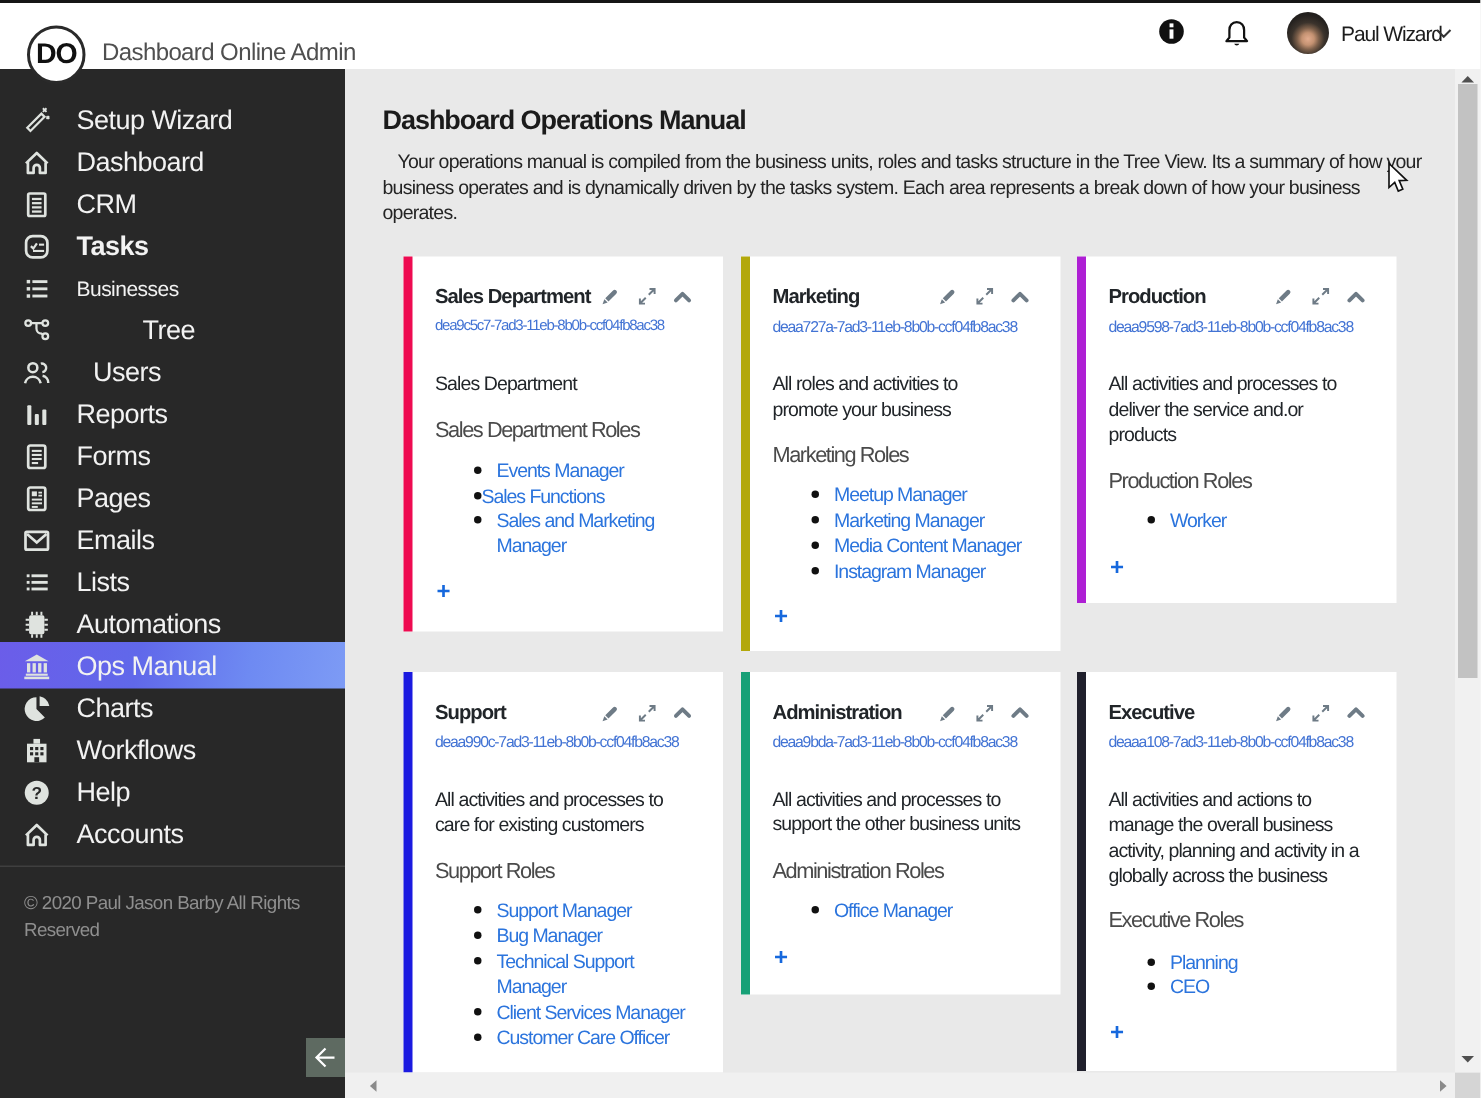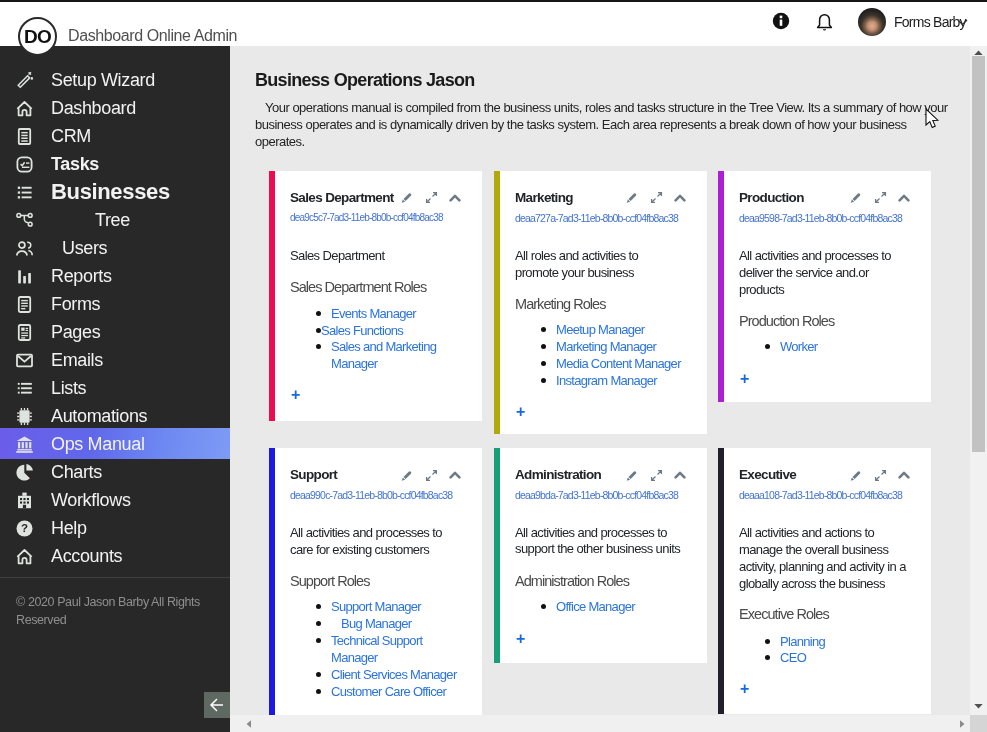--- a/index.html
+++ b/index.html
@@ -19,21 +19,21 @@
 <svg class="abs" style="left:772px;top:12px;" width="18" height="18" viewBox="0 0 18 18">
     <circle cx="9" cy="9" r="8.2" fill="#111"></circle>
     <rect x="7.7" y="7.6" width="2.6" height="6.2" fill="#fff"></rect>
     <rect x="7.7" y="3.6" width="2.6" height="2.6" fill="#fff"></rect>
   </svg>
 <svg class="abs" style="left:815px;top:13px;" width="19" height="19" viewBox="0 0 19 19">
     <path d="M9.5 1.8 C6.3 1.8 4.6 4.2 4.6 7 L4.6 12 L2.6 14.4 L16.4 14.4 L14.4 12 L14.4 7 C14.4 4.2 12.7 1.8 9.5 1.8 Z" fill="none" stroke="#111" stroke-width="1.5" stroke-linejoin="round"></path>
     <path d="M7.8 16.2 a1.8 1.8 0 0 0 3.4 0 Z" fill="#111"></path>
   </svg>
 <div class="abs" style="left:858px;top:8px;width:28px;height:28px;border-radius:50%;background:radial-gradient(circle at 50% 64%, #e3ac8e 0%, #c49272 18%, #7c5f4a 32%, #3b332c 48%, #23201e 70%, #1c1a19 100%);"></div>
-<div class="abs" style="left:894px;top:15px;font-size:14px;line-height:14px;color:#1c1c1c;font-weight:normal;letter-spacing:-0.75px;">Forms Barby</div>
+<div class="abs" style="left:894px;top:15px;font-size:14px;line-height:14px;color:#1c1c1c;font-weight:normal;letter-spacing:-0.75px;">Paul Wizard</div>
 <svg class="abs" style="left:956px;top:17px;" width="13" height="10" viewBox="0 0 13 10">
     <path d="M2 3 L6.5 7.5 L11 3" fill="none" stroke="#333" stroke-width="1.4"></path>
   </svg>
 <div class="abs" style="left:0;top:428px;width:230px;height:31px;background:linear-gradient(100deg,#6b5de9 0%,#6068ea 40%,#6e8af2 72%,#7d9bf5 100%);"></div>
 <svg class="abs" style="left:15px;top:70.5px;" width="19" height="19" viewBox="0 0 19 19">
     <path d="M3.2 14.2 L12.6 4.8 L14.7 6.9 L5.3 16.3 Z" fill="none" stroke="#dfe3df" stroke-width="1.5"></path>
     <path d="M13.6 1.2 l2.4 2.4 M16 1.2 l-2.4 2.4" stroke="#dfe3df" stroke-width="1.3"></path>
     <path d="M16 6.5 l1.8 1.8 M17.8 6.5 l-1.8 1.8" stroke="#dfe3df" stroke-width="1.2"></path>
   </svg>
 <div class="abs" style="left:51px;top:70px;font-size:18px;line-height:20px;color:#f2f2f2;font-weight:normal;letter-spacing:-0.35px;">Setup Wizard</div>
@@ -57,21 +57,21 @@
   </svg>
 <div class="abs" style="left:51px;top:154px;font-size:18px;line-height:20px;color:#f2f2f2;font-weight:bold;letter-spacing:-0.35px;">Tasks</div>
 <svg class="abs" style="left:15px;top:182.5px;" width="19" height="19" viewBox="0 0 19 19">
     <rect x="2.8" y="3.6" width="2.3" height="2.3" fill="#dfe3df"></rect>
     <rect x="6.6" y="3.8" width="10" height="1.9" fill="#dfe3df"></rect>
     <rect x="2.8" y="8.4" width="2.3" height="2.3" fill="#dfe3df"></rect>
     <rect x="6.6" y="8.6" width="10" height="1.9" fill="#dfe3df"></rect>
     <rect x="2.8" y="13.2" width="2.3" height="2.3" fill="#dfe3df"></rect>
     <rect x="6.6" y="13.4" width="10" height="1.9" fill="#dfe3df"></rect>
   </svg>
-<div class="abs" style="left:51px;top:182px;font-size:22px;line-height:20px;color:#f2f2f2;font-weight:bold;letter-spacing:-0.35px;">Businesses</div>
+<div class="abs" style="left:51px;top:182px;font-size:14px;line-height:20px;color:#f2f2f2;font-weight:normal;letter-spacing:-0.35px;">Businesses</div>
 <svg class="abs" style="left:15px;top:210.5px;" width="19" height="19" viewBox="0 0 19 19">
     <circle cx="3.8" cy="4.4" r="1.9" fill="none" stroke="#dfe3df" stroke-width="1.5"></circle>
     <circle cx="15.2" cy="4.4" r="1.9" fill="none" stroke="#dfe3df" stroke-width="1.5"></circle>
     <circle cx="15.2" cy="13.2" r="1.9" fill="none" stroke="#dfe3df" stroke-width="1.5"></circle>
     <path d="M5.9 4.4 L13.1 4.4 M9.3 4.7 L9.3 8 a3.4 3.4 0 0 0 3.4 3.4 L13.3 11.9" stroke="#dfe3df" stroke-width="1.5" fill="none"></path>
   </svg>
 <div class="abs" style="left:51px;top:210px;font-size:18px;line-height:20px;color:#f2f2f2;font-weight:normal;letter-spacing:-0.35px;margin-left:44px;">Tree</div>
 <svg class="abs" style="left:15px;top:238.5px;" width="19" height="19" viewBox="0 0 19 19">
     <circle cx="6.9" cy="6.1" r="3" fill="none" stroke="#dfe3df" stroke-width="1.7"></circle>
     <path d="M1.7 16.5 a5.3 5.3 0 0 1 10.4 0" fill="none" stroke="#dfe3df" stroke-width="1.7"></path>
@@ -160,21 +160,21 @@
 <svg class="abs" style="left:15px;top:546.5px;" width="19" height="19" viewBox="0 0 19 19">
     <path d="M2.3 9.9 L9.5 3 L16.7 9.9 M3.6 8.7 L3.6 16.3 L7.4 16.3 L7.4 13 a2.1 2.1 0 0 1 4.2 0 L11.6 16.3 L15.4 16.3 L15.4 8.7" fill="none" stroke="#dfe3df" stroke-width="1.8" stroke-linejoin="round"></path>
   </svg>
 <div class="abs" style="left:51px;top:546px;font-size:18px;line-height:20px;color:#f2f2f2;font-weight:normal;letter-spacing:-0.35px;">Accounts</div>
 <div class="abs" style="left:0;top:577px;width:230px;height:1px;background:#3f3f3f;"></div>
 <div class="abs" style="left:16px;top:594px;width:192px;font-size:12.5px;line-height:17.5px;letter-spacing:-0.4px;color:#8f8f8f;white-space:normal;">© 2020 Paul Jason Barby All Rights Reserved</div>
 <div class="abs" style="left:204px;top:692px;width:26px;height:26px;background:#5e6a61;"></div>
 <svg class="abs" style="left:208px;top:697px;" width="17" height="16" viewBox="0 0 17 16">
     <path d="M9 2 L3 8 L9 14 M3 8 L15 8" fill="none" stroke="#fff" stroke-width="1.5"></path>
   </svg>
-<div class="abs" style="left:255px;top:71px;font-size:18px;line-height:18px;color:#1b1b1b;font-weight:bold;letter-spacing:-0.7px;">Business Operations Jason</div>
+<div class="abs" style="left:255px;top:71px;font-size:18px;line-height:18px;color:#1b1b1b;font-weight:bold;letter-spacing:-0.7px;">Dashboard Operations Manual</div>
 <div class="abs" style="left:255px;top:101px;font-size:13px;line-height:13px;color:#242424;font-weight:normal;letter-spacing:-0.5px;margin-left:10px;">Your operations manual is compiled from the business units, roles and tasks structure in the Tree View. Its a summary of how your</div>
 <div class="abs" style="left:255px;top:118.2px;font-size:13px;line-height:13px;color:#242424;font-weight:normal;letter-spacing:-0.5px;">business operates and is dynamically driven by the tasks system. Each area represents a break down of how your business</div>
 <div class="abs" style="left:255px;top:135.4px;font-size:13px;line-height:13px;color:#242424;font-weight:normal;letter-spacing:-0.5px;">operates.</div>
 <svg class="abs" style="left:925px;top:108px;z-index:9;" width="16" height="22" viewBox="0 0 16 22">
     <path d="M1 1 L1 17 L4.8 13.6 L7.2 19.4 L10.2 18.1 L7.8 12.4 L12.8 12.2 Z" fill="#fff" stroke="#111" stroke-width="1.1"></path>
   </svg>
 <div class="abs" style="left:269px;top:171px;width:213px;height:250px;background:#fff;border-left:6px solid #ee0b51;"></div>
 <div class="abs" style="left:290px;top:190.75px;font-size:13.5px;line-height:13.5px;color:#212529;font-weight:bold;letter-spacing:-0.65px;">Sales Department</div>
 <div class="abs" style="left:290px;top:213.25px;font-size:10px;line-height:10.5px;color:#4273d4;font-weight:normal;letter-spacing:-0.82px;">dea9c5c7-7ad3-11eb-8b0b-ccf04fb8ac38</div>
 <div class="abs" style="left:290px;top:249px;font-size:13px;line-height:13px;color:#212529;font-weight:normal;letter-spacing:-0.6px;">Sales Department</div>
@@ -244,21 +244,21 @@
   </svg>
 <div class="abs" style="left:269px;top:448px;width:213px;height:267px;background:#fff;border-left:6px solid #1b1ae0;"></div>
 <div class="abs" style="left:290px;top:468.25px;font-size:13.5px;line-height:13.5px;color:#212529;font-weight:bold;letter-spacing:-0.65px;">Support</div>
 <div class="abs" style="left:290px;top:490.25px;font-size:10.5px;line-height:10.5px;color:#4273d4;font-weight:normal;letter-spacing:-0.82px;">deaa990c-7ad3-11eb-8b0b-ccf04fb8ac38</div>
 <div class="abs" style="left:290px;top:526px;font-size:13px;line-height:13px;color:#212529;font-weight:normal;letter-spacing:-0.6px;">All activities and processes to</div>
 <div class="abs" style="left:290px;top:543px;font-size:13px;line-height:13px;color:#212529;font-weight:normal;letter-spacing:-0.6px;">care for existing customers</div>
 <div class="abs" style="left:290px;top:574.25px;font-size:14.5px;line-height:14.5px;color:#4a4a4a;font-weight:normal;letter-spacing:-0.95px;">Support Roles</div>
 <div class="abs" style="left:316px;top:604px;width:5px;height:5px;border-radius:50%;background:#111;"></div>
 <div class="abs" style="left:331px;top:600px;font-size:13px;line-height:13px;color:#2b74dd;font-weight:normal;letter-spacing:-0.7px;">Support Manager</div>
 <div class="abs" style="left:316px;top:621px;width:5px;height:5px;border-radius:50%;background:#111;"></div>
-<div class="abs" style="left:331px;top:617px;font-size:13px;line-height:13px;color:#2b74dd;font-weight:normal;letter-spacing:-0.7px;margin-left:10px;">Bug Manager</div>
+<div class="abs" style="left:331px;top:617px;font-size:13px;line-height:13px;color:#2b74dd;font-weight:normal;letter-spacing:-0.7px;">Bug Manager</div>
 <div class="abs" style="left:316px;top:638px;width:5px;height:5px;border-radius:50%;background:#111;"></div>
 <div class="abs" style="left:331px;top:634px;font-size:13px;line-height:13px;color:#2b74dd;font-weight:normal;letter-spacing:-0.7px;">Technical Support</div>
 <div class="abs" style="left:331px;top:650.5px;font-size:13px;line-height:13px;color:#2b74dd;font-weight:normal;letter-spacing:-0.7px;">Manager</div>
 <div class="abs" style="left:316px;top:671.5px;width:5px;height:5px;border-radius:50%;background:#111;"></div>
 <div class="abs" style="left:331px;top:667.5px;font-size:13px;line-height:13px;color:#2b74dd;font-weight:normal;letter-spacing:-0.7px;">Client Services Manager</div>
 <div class="abs" style="left:316px;top:688.5px;width:5px;height:5px;border-radius:50%;background:#111;"></div>
 <div class="abs" style="left:331px;top:684.5px;font-size:13px;line-height:13px;color:#2b74dd;font-weight:normal;letter-spacing:-0.7px;">Customer Care Officer</div>
 <svg class="abs" style="left:400px;top:468.5px;" width="13" height="13" viewBox="0 0 13 13">
     <path d="M3.5 7.9 L8.7 2.7 a1.5 1.5 0 0 1 2.15 2.15 L5.65 10.05 Z" fill="#6e7b86"></path>
     <path d="M2.9 8.5 L5.1 10.7 L1.7 11.8 Z" fill="#6e7b86"></path>

